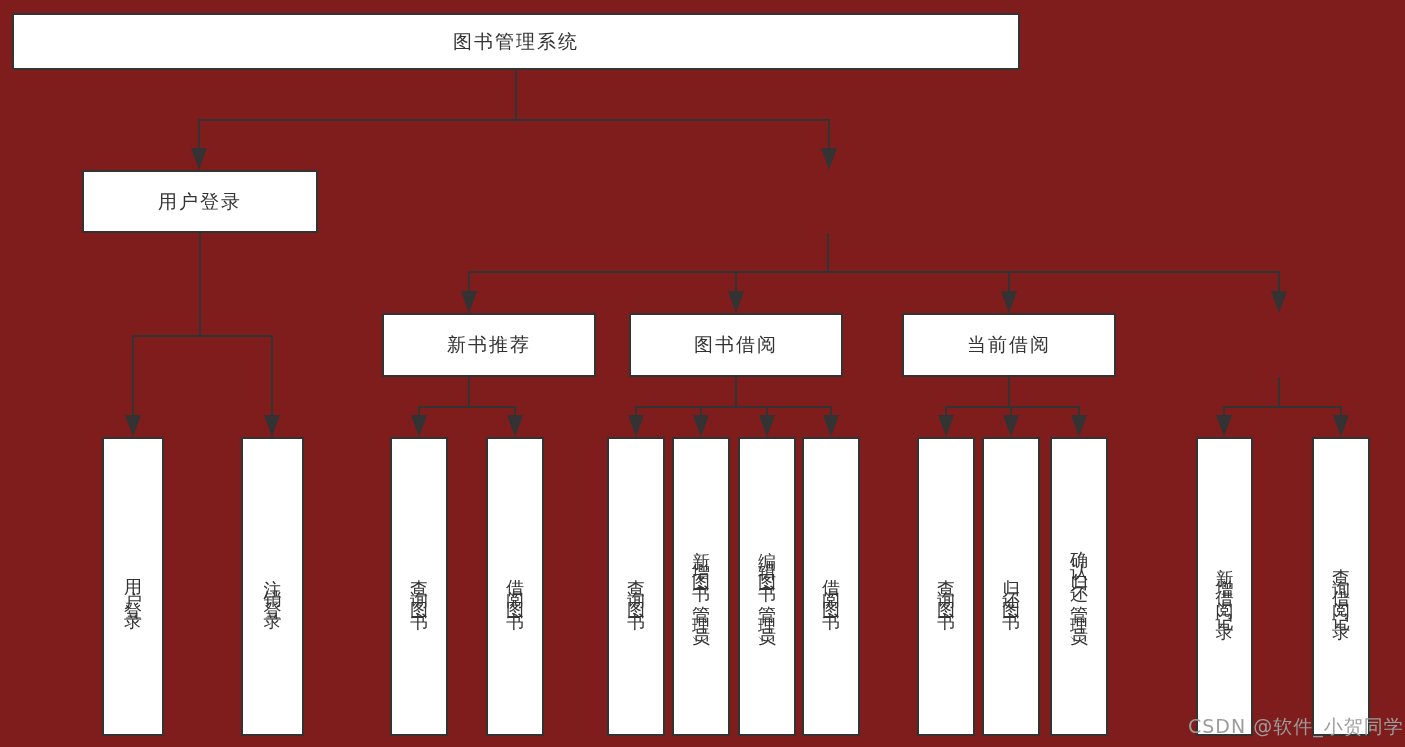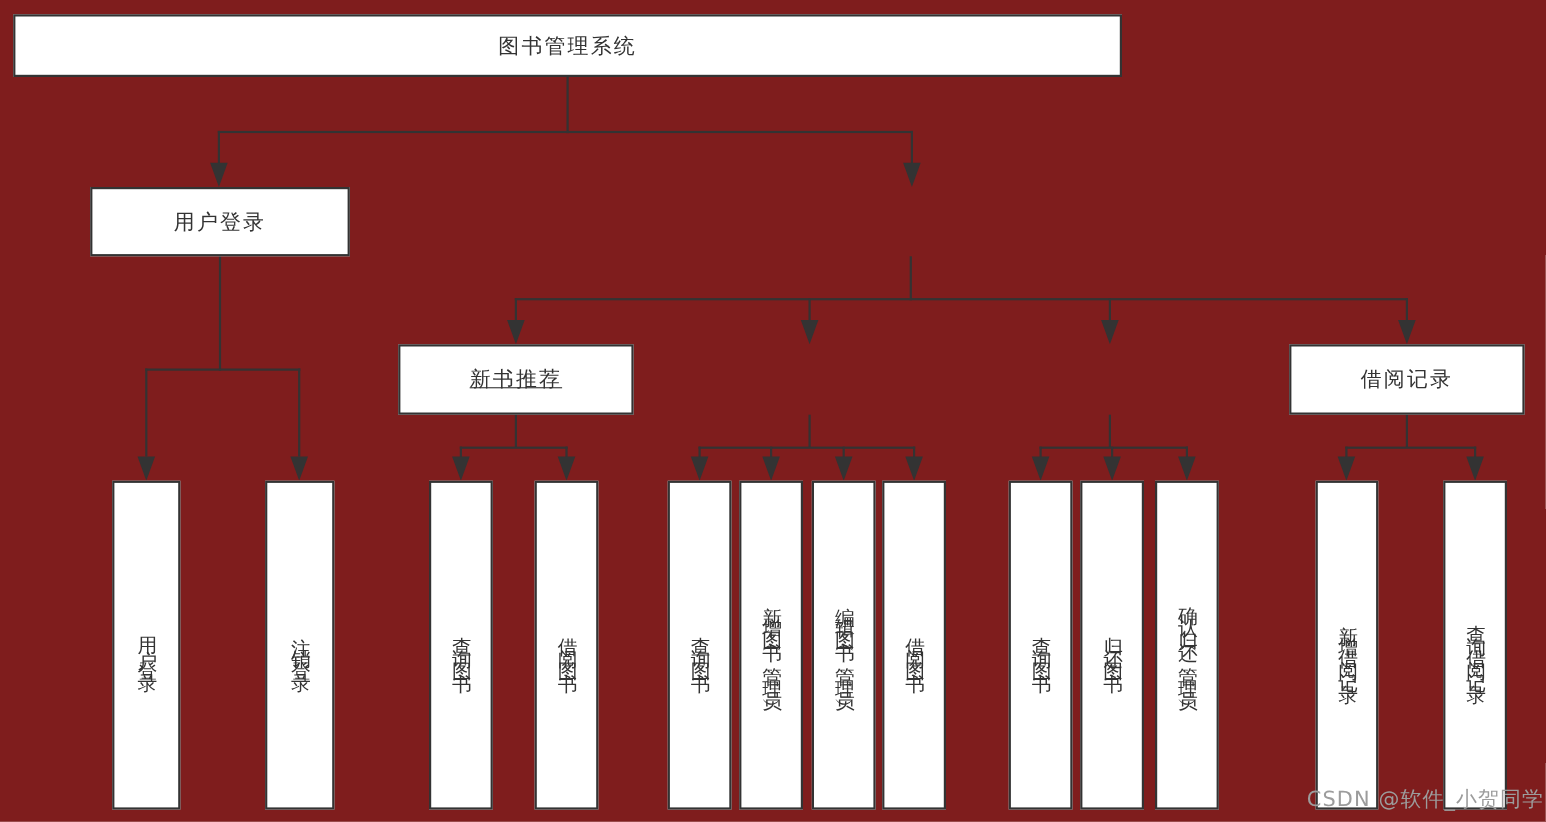--- a/index.html
+++ b/index.html
@@ -81,25 +81,28 @@
   <div class="ln" style="left:468px; top:271px; width:812px; height:2px;"></div>
   <div class="ln" style="left:468px; top:271px; width:2px; height:22px;"></div>
   <div class="ar" style="left:461px; top:291px;"></div>
   <div class="ln" style="left:735px; top:271px; width:2px; height:22px;"></div>
   <div class="ar" style="left:728px; top:291px;"></div>
   <div class="ln" style="left:1008px; top:271px; width:2px; height:22px;"></div>
   <div class="ar" style="left:1001px; top:291px;"></div>
   <div class="ln" style="left:1278px; top:271px; width:2px; height:22px;"></div>
   <div class="ar" style="left:1271px; top:291px;"></div>
 
-  <div class="box hl" style="left:362px; top:313px; width:214px; height:64px;text-decoration:underline;">
+  <div class="box hl" style="left:382px; top:313px; width:214px; height:64px;">
     <span>新书推荐</span>
   </div>
-  <div class="box hl" style="left:1172px; top:313px; width:214px; height:64px;">
-    <span>借阅记录</span>
+  <div class="box hl" style="left:629px; top:313px; width:214px; height:64px;">
+    <span>图书借阅</span>
+  </div>
+  <div class="box hl" style="left:902px; top:313px; width:214px; height:64px;">
+    <span>当前借阅</span>
   </div>
 
   <div class="ln" style="left:468px; top:377px; width:2px; height:30px;"></div>
   <div class="ln" style="left:735px; top:377px; width:2px; height:30px;"></div>
   <div class="ln" style="left:1008px; top:377px; width:2px; height:30px;"></div>
   <div class="ln" style="left:1278px; top:377px; width:2px; height:30px;"></div>
 
   <div class="ln" style="left:418px; top:406px; width:98px; height:2px;"></div>
   <div class="ln" style="left:635px; top:406px; width:197px; height:2px;"></div>
   <div class="ln" style="left:945px; top:406px; width:135px; height:2px;"></div>

